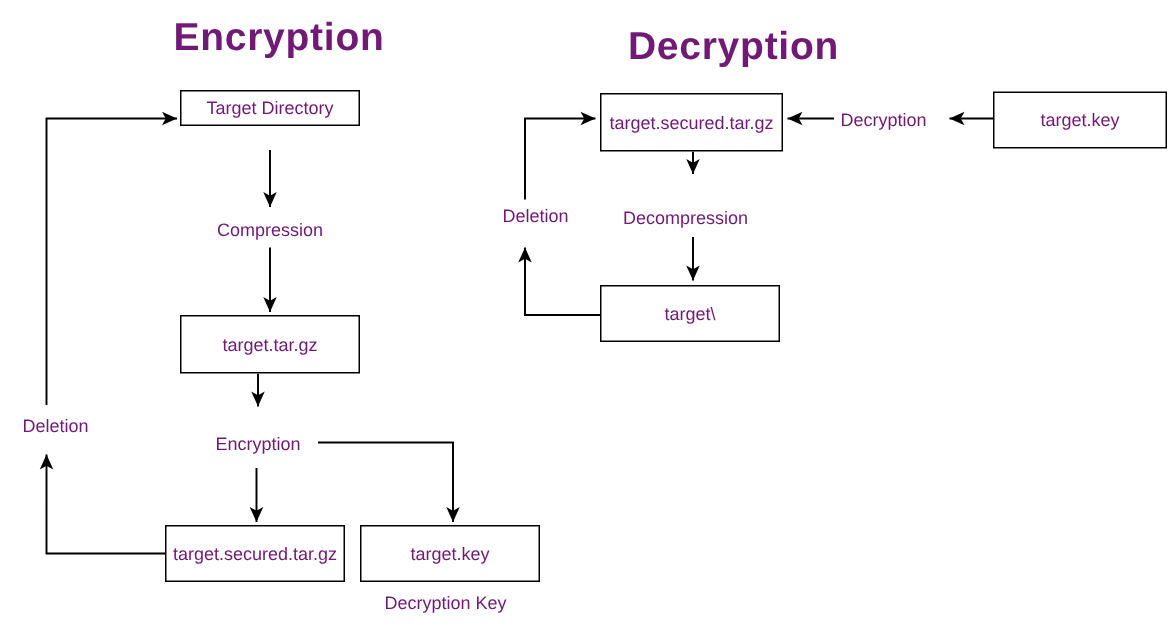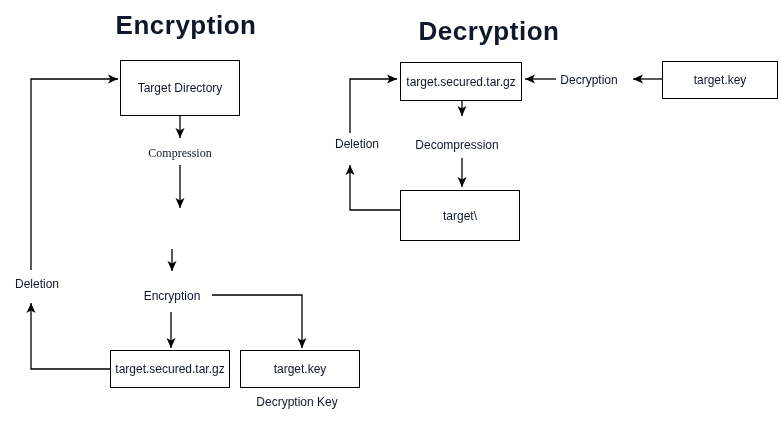--- a/index.html
+++ b/index.html
@@ -6,21 +6,21 @@
     margin: 0;
     padding: 0;
     background: #ffffff;
   }
   .canvas {
     position: relative;
     width: 781px;
     height: 421px;
     background: #ffffff;
     font-family: "Liberation Sans", sans-serif;
-    color: #0f172a;
+    color: #701a75;
     overflow: hidden;
   }
   .connectors {
     position: absolute;
     left: 0;
     top: 0;
     width: 781px;
     height: 421px;
   }
   .connectors polyline {
@@ -80,31 +80,32 @@
     <polyline points="556,79 525,79" marker-end="url(#arw)"></polyline>
     <polyline points="462,101 462,116" marker-end="url(#arw)"></polyline>
     <polyline points="462,158 462,187" marker-end="url(#arw)"></polyline>
     <polyline points="400,210 350,210 350,165" marker-end="url(#arw)"></polyline>
     <polyline points="350,133 350,79 397,79" marker-end="url(#arw)"></polyline>
   </svg>
 
   <div class="flow-title" style="left:186px; top:25px;">Encryption</div>
   <div class="flow-title" style="left:489px; top:31px;">Decryption</div>
 
-  <div class="node" style="left:120px; top:60px; width:120px; height:56px;">Target Directory</div>
+  <div class="node" style="left:120px; top:60px; width:120px; height:24px;">Target Directory</div>
+  <div class="node" style="left:120px; top:210px; width:120px; height:39px;">target.tar.gz</div>
   <div class="node" style="left:110px; top:350px; width:120px; height:38px;">target.secured.tar.gz</div>
   <div class="node" style="left:240px; top:350px; width:120px; height:38px;">target.key</div>
 
-  <div class="edge-label" style="left:180px; top:153px;font-family:Liberation Serif, serif;">Compression</div>
+  <div class="edge-label" style="left:180px; top:153px;">Compression</div>
   <div class="edge-label" style="left:172px; top:296px;">Encryption</div>
   <div class="edge-label" style="left:37px; top:284px;">Deletion</div>
 
   <div class="caption" style="left:297px; top:402px;">Decryption Key</div>
 
   <div class="node" style="left:400px; top:62px; width:122px; height:39px;">target.secured.tar.gz</div>
   <div class="node" style="left:662px; top:61px; width:116px; height:38px;">target.key</div>
-  <div class="node" style="left:400px; top:190px; width:120px; height:51px;">target\</div>
+  <div class="node" style="left:400px; top:190px; width:120px; height:38px;">target\</div>
 
   <div class="edge-label" style="left:589px; top:80px;">Decryption</div>
   <div class="edge-label" style="left:457px; top:145px;">Decompression</div>
   <div class="edge-label" style="left:357px; top:144px;">Deletion</div>
 
 </div>
 
 </body></html>

